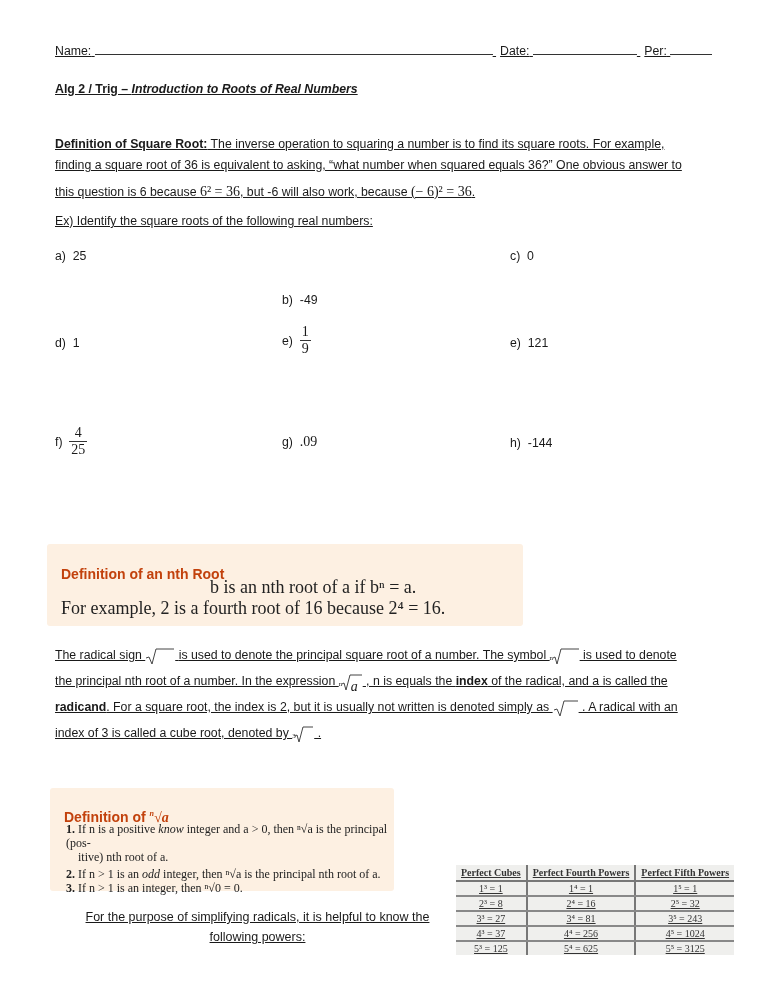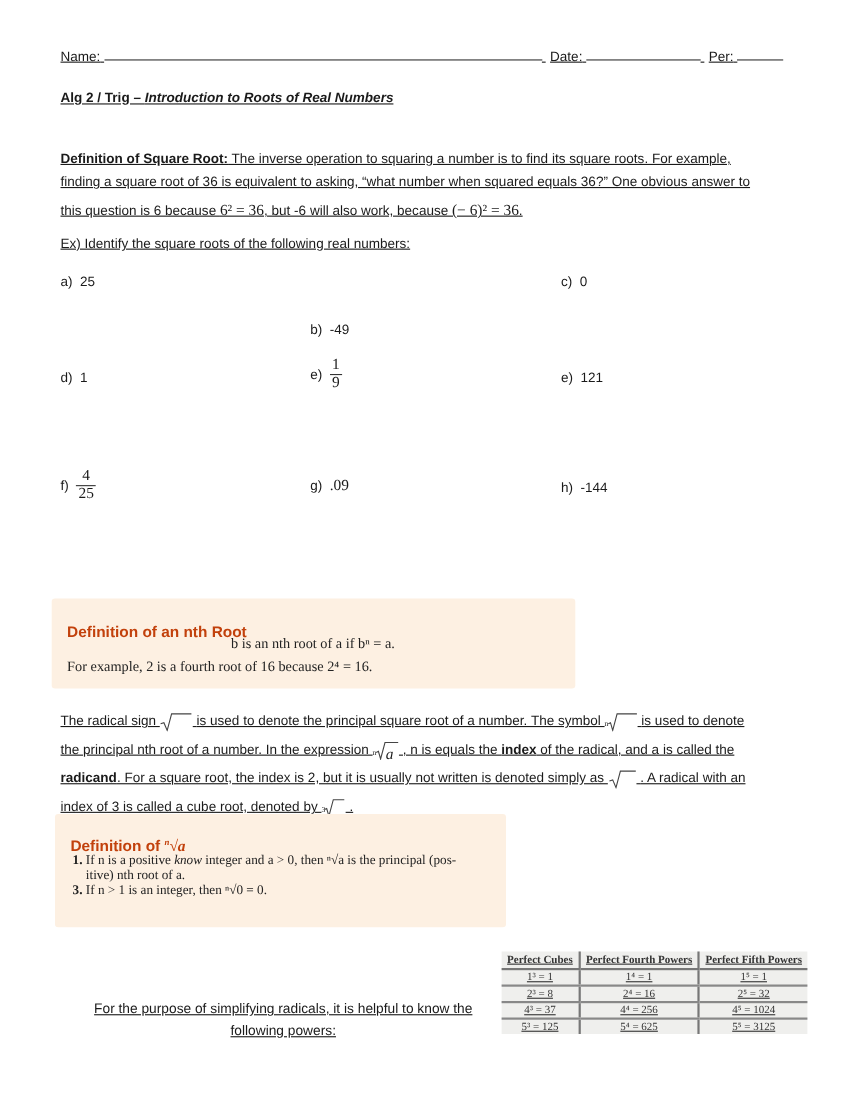--- a/index.html
+++ b/index.html
@@ -11,21 +11,21 @@
     .math { font-family: "Liberation Serif", serif; font-size: 14px; }
     .bold { font-weight: bold; }
     .ital { font-style: italic; }
     .frac { display: inline-block; vertical-align: middle; text-align: center;
             font-family: "Liberation Serif", serif; font-size: 14px; line-height: 16px; }
     .frac .num { display: block; padding: 0 2px; border-bottom: 1px solid #333; }
     .frac .den { display: block; padding: 0 2px; }
     .item { position: absolute; }
     .box { position: absolute; background: #fdf0e2; border-radius: 3px; }
     .box-title { color: #c2410c; font-weight: bold; font-size: 14px; font-family: "Liberation Sans", sans-serif; margin-top: 12px; }
-    .serif { font-family: "Liberation Serif", serif; font-size: 13px; color: #222; }
+    .serif { font-family: "Liberation Serif", serif; font-size: 18px; color: #222; }
     .rad { display: inline-block; position: relative; width: 30px; height: 18px; vertical-align: middle; }
     .rad svg { position: absolute; left: 0; top: 0; }
     .idx { position: absolute; font-size: 7px; font-family: "Liberation Serif", serif; }
     table.pw { border-collapse: collapse; background: #efefed; font-family: "Liberation Serif", serif; font-size: 10px; color: #333; }
     table.pw th { font-weight: bold; padding: 2px 5px; border-bottom: 2px solid #777; white-space: nowrap; }
     table.pw td { text-align: center; padding: 1px 5px; border-bottom: 2px solid #888; height: 11px; white-space: nowrap; }
     table.pw th + th, table.pw td + td { border-left: 2px solid #777; }
     table.pw tr:last-child td { border-bottom: none; }
   </style>
 </head>
@@ -106,28 +106,31 @@
     <span> . A radical with an</span>
   </div>
   <div class="line">
     <span>index of 3 is called a cube root, denoted by </span>
     <span class="rad" style="width:22px;"><svg width="22" height="18">
           <polyline points="3,11 5,10 7,17 11,2 21,2" fill="none" stroke="#444" stroke-width="1"></polyline>
         </svg><span class="idx" style="left:0px; top:-2px;">3</span></span><span> .</span>
   </div>
 </div>
 
-<div class="box" style="left:50px; top:740px; width:410px; height:103px;">
+<div class="box" style="left:50px; top:788px; width:344px; height:103px;">
   <div class="box-title" style="position:absolute; left:14px; top:9px;">
     <span>Definition of </span><span style="font-family:'Liberation Serif',serif; font-style:italic;"><sup style="font-size:8px;">n</sup>√a</span>
   </div>
   <div class="serif" style="position:absolute; left:16px; top:34px; line-height:14px; font-size:12px;">
     <div>
       <span class="bold">1.</span> <span>If n is a positive </span><span class="ital">know</span><span> integer and a &gt; 0, then ⁿ√a is the principal (pos-</span>
       <div style="padding-left:12px;">itive) nth root of a.</div>
+    </div>
+    <div style="margin-top:3px;">
+      <span class="bold">2.</span> <span>If n &gt; 1 is an </span><span class="ital">odd</span><span> integer, then ⁿ√a is the principal nth root of a.</span>
     </div>
     <div>
       <span class="bold">3.</span> <span>If n &gt; 1 is an integer, then ⁿ√0 = 0.</span>
     </div>
   </div>
 </div>
 
 <div class="abs" style="left:55px; top:907px; width:405px; text-align:center; line-height:20px; font-size:12.5px;">
   <div>For the purpose of simplifying radicals, it is helpful to know the</div>
   <div>following powers:</div>
@@ -146,20 +149,25 @@
         <td>1³ = 1</td>
         <td>1⁴ = 1</td>
         <td>1⁵ = 1</td>
       </tr>
     <tr>
         <td>2³ = 8</td>
         <td>2⁴ = 16</td>
         <td>2⁵ = 32</td>
       </tr>
     <tr>
+        <td>3³ = 27</td>
+        <td>3⁴ = 81</td>
+        <td>3⁵ = 243</td>
+      </tr>
+    <tr>
         <td>4³ = 37</td>
         <td>4⁴ = 256</td>
         <td>4⁵ = 1024</td>
       </tr>
     <tr>
         <td>5³ = 125</td>
         <td>5⁴ = 625</td>
         <td>5⁵ = 3125</td>
       </tr>
   </tbody>

